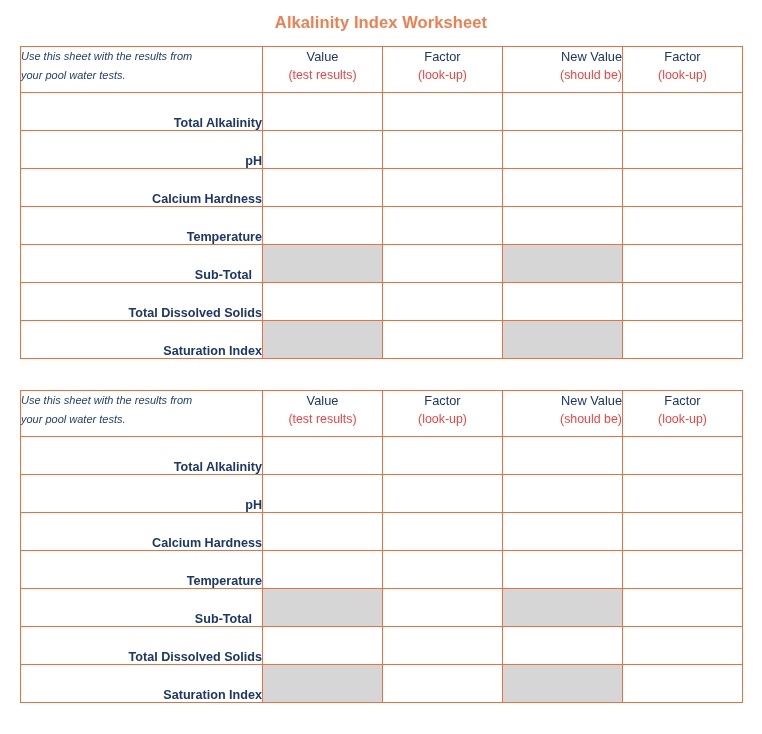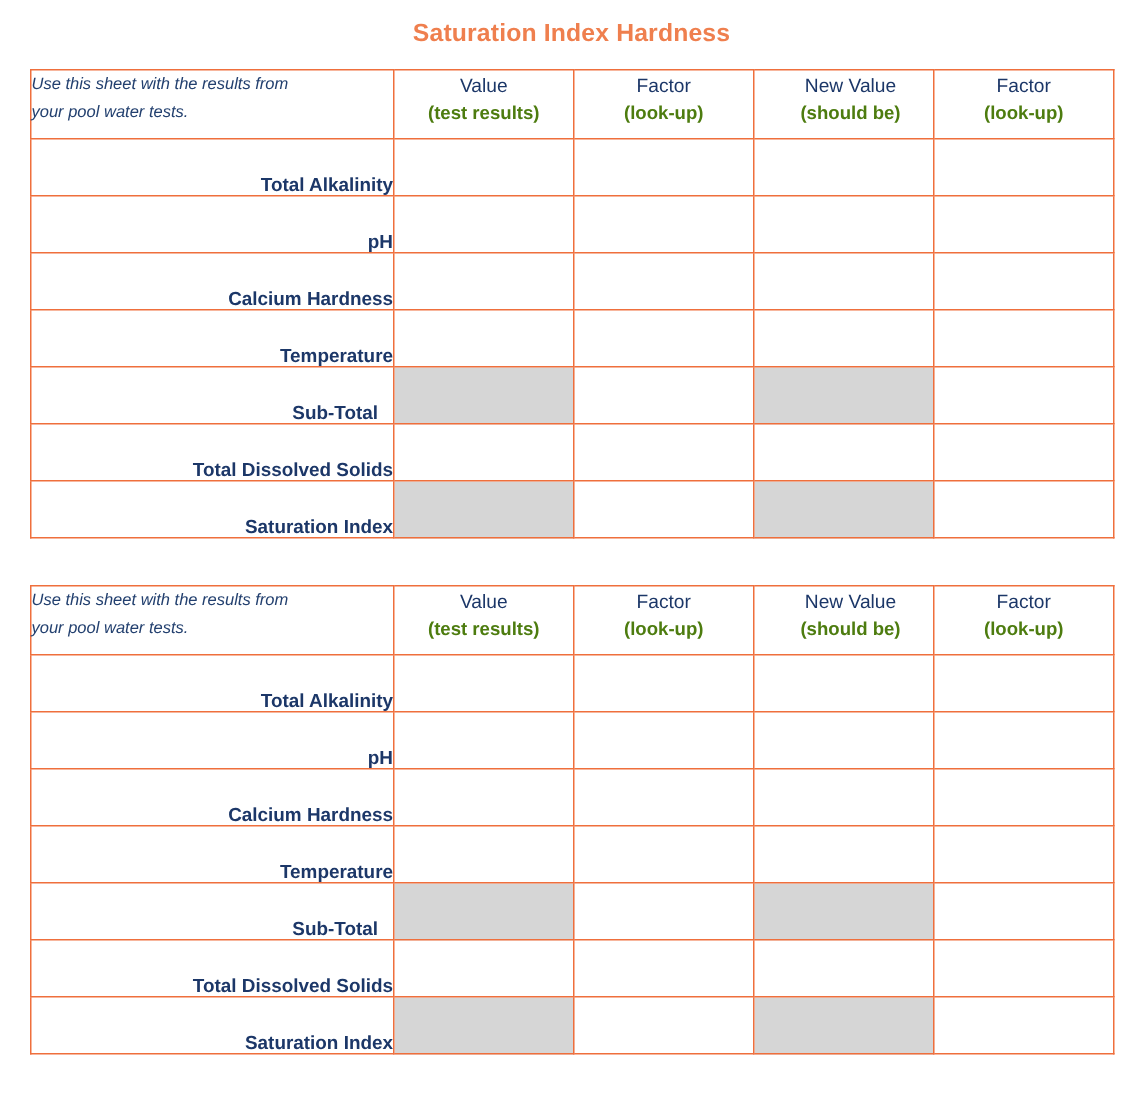--- a/index.html
+++ b/index.html
@@ -75,33 +75,33 @@
     text-align: left;
   }
   .hdr-intro .l1 { display: block; }
   .hdr-intro .l2 { display: block; }
 
   .hdr-cell {
     padding: 4px 6px 2px 6px;
     line-height: 19px;
   }
   .hdr-cell.center { text-align: center; }
-  .hdr-cell.left   { text-align: center; padding-left: 9px; }
+  .hdr-cell.left   { text-align: right; padding-left: 9px; }
 
   .hdr-main {
     display: block;
     font-weight: normal;
     font-size: 12.8px;
     color: #1c3768;
   }
   .hdr-sub {
     display: block;
-    font-weight: bold;
+    font-weight: normal;
     font-size: 12.4px;
-    color: #4d7c0f;
+    color: #ef4444;
   }
 
   
   .data-row td { height: 38px; }
 
   .row-label {
     font-weight: bold;
     font-size: 12.6px;
     color: #1c3768;
     padding: 0 9px 7px 9px;
@@ -119,21 +119,21 @@
 
   .table-gap { height: 31px; }
 
   .spacer-top { height: 14px; }
 </style>
 </head>
 <body>
 
 <div class="page">
 
-  <h1 class="page-title">Saturation Index Hardness</h1>
+  <h1 class="page-title">Alkalinity Index Worksheet</h1>
 
   <div class="spacer-top"></div>
 
   <div class="sheet-wrap">
 
     <table class="worksheet">
       <colgroup>
         <col class="col-label">
           <col class="col-value">
           <col class="col-factor1">

